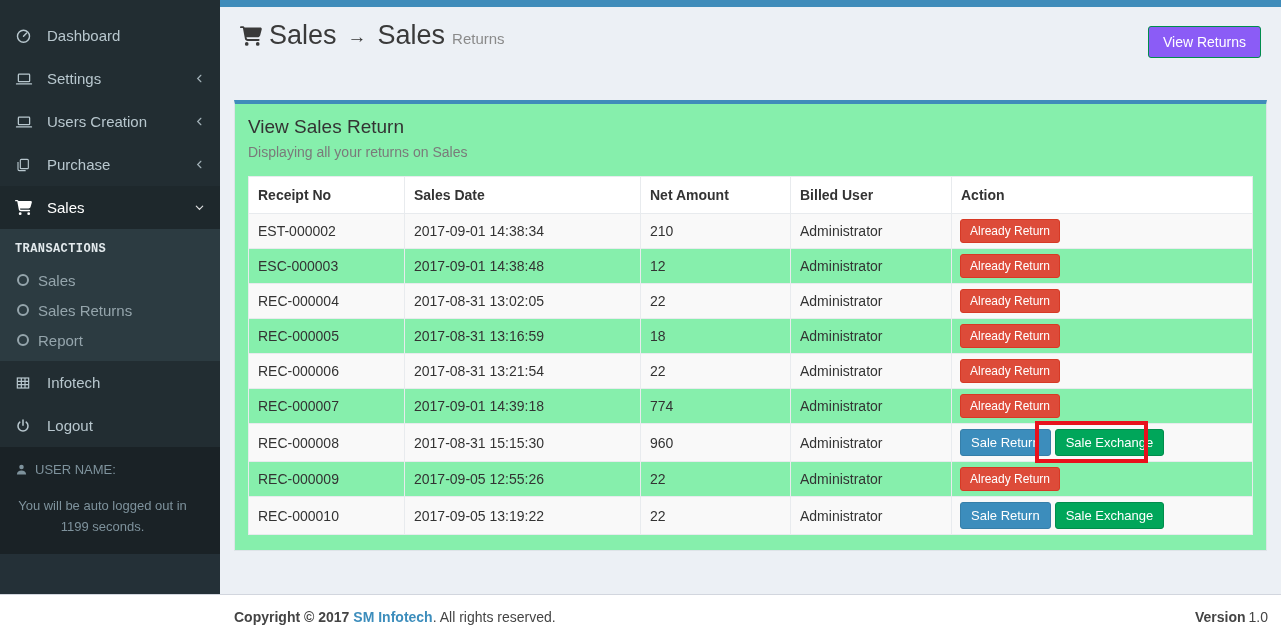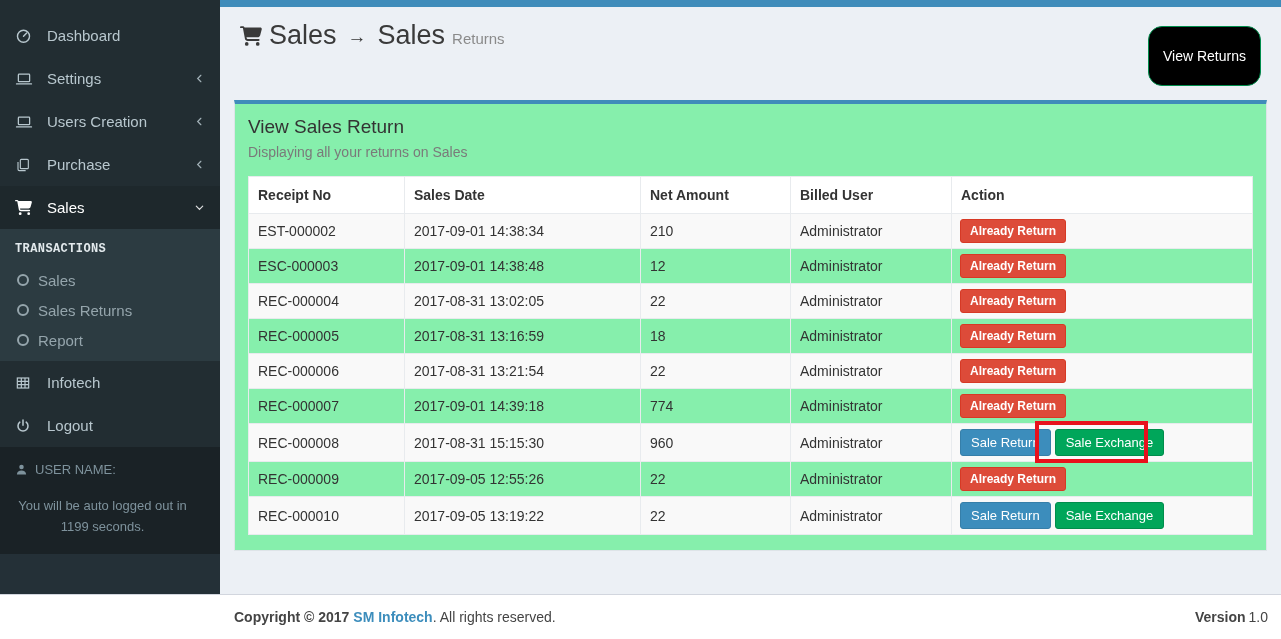--- a/index.html
+++ b/index.html
@@ -48,22 +48,22 @@
   .content { flex: 1; min-width: 0; display: flex; flex-direction: column; background: #ecf0f5; }
   .topbar { height: 7px; background: #3f8cba; }
   .page-header { position: relative; padding: 14px 20px 0; height: 80px; flex-shrink: 0; }
   .breadcrumb { display: flex; align-items: flex-end; color: #3a3a3a; }
   .bc-cart { margin: 0 0 4px 0; display: flex; }
   .bc-big { font-size: 27px; line-height: 1.1; margin-left: 7px; }
   .bc-arrow { font-size: 19px; font-weight: bold; margin: 0 4px 3px 11px; color: #333; }
   .bc-small { font-size: 15px; color: #8a8a8a; margin: 0 0 4px 7px; }
   .view-returns {
     position: absolute; right: 20px; top: 19px;
-    background: #000000; border: 1px solid #008d4c; color: #fff;
-    font-family: inherit; font-size: 14px; padding: 21px 14px; border-radius: 14px; cursor: pointer;
+    background: #8b5cf6; border: 1px solid #008d4c; color: #fff;
+    font-family: inherit; font-size: 14px; padding: 7px 14px; border-radius: 3px; cursor: pointer;
   }
 
   .panel {
     margin: 13px 14px 0; background: #86efac;
     border: 1px solid #dee4e8; border-top: 4px solid #3f8cba;
     padding: 12px 13px 15px;
   }
   .panel-title { margin: 0; font-size: 19px; font-weight: normal; color: #333; }
   .panel-subtitle { font-size: 14px; color: #7a7a7a; margin: 6px 0 16px; }
 
@@ -75,21 +75,21 @@
   .data-table col.c2 { width: 236px; }
   .data-table col.c3 { width: 150px; }
   .data-table col.c4 { width: 161px; }
   tr.stripe td { background: #f9f9f9; }
   .action-cell { position: relative; padding: 5px 8px !important; }
 
   .btn {
     display: inline-block; border-radius: 3px; color: #fff;
     margin-right: 4px; vertical-align: middle; cursor: pointer; white-space: nowrap;
   }
-  .btn-danger { background: #dd4b39; border: 1px solid #d73925; font-weight: bold; font-size: 12px; padding: 4px 9px; }
+  .btn-danger { background: #dd4b39; border: 1px solid #d73925; font-weight: normal; font-size: 12px; padding: 4px 9px; }
   .btn-primary { background: #3c8dbc; border: 1px solid #367fa9; font-size: 13px; padding: 5px 10px; }
   .btn-success { background: #00a65a; border: 1px solid #008d4c; font-size: 13px; padding: 5px 10px; }
 
   .highlight-box {
     position: absolute; left: 83px; top: -3px; width: 113px; height: 42px;
     border: 4px solid #e8111c; pointer-events: none; z-index: 2;
   }
 
   
   .footer {

